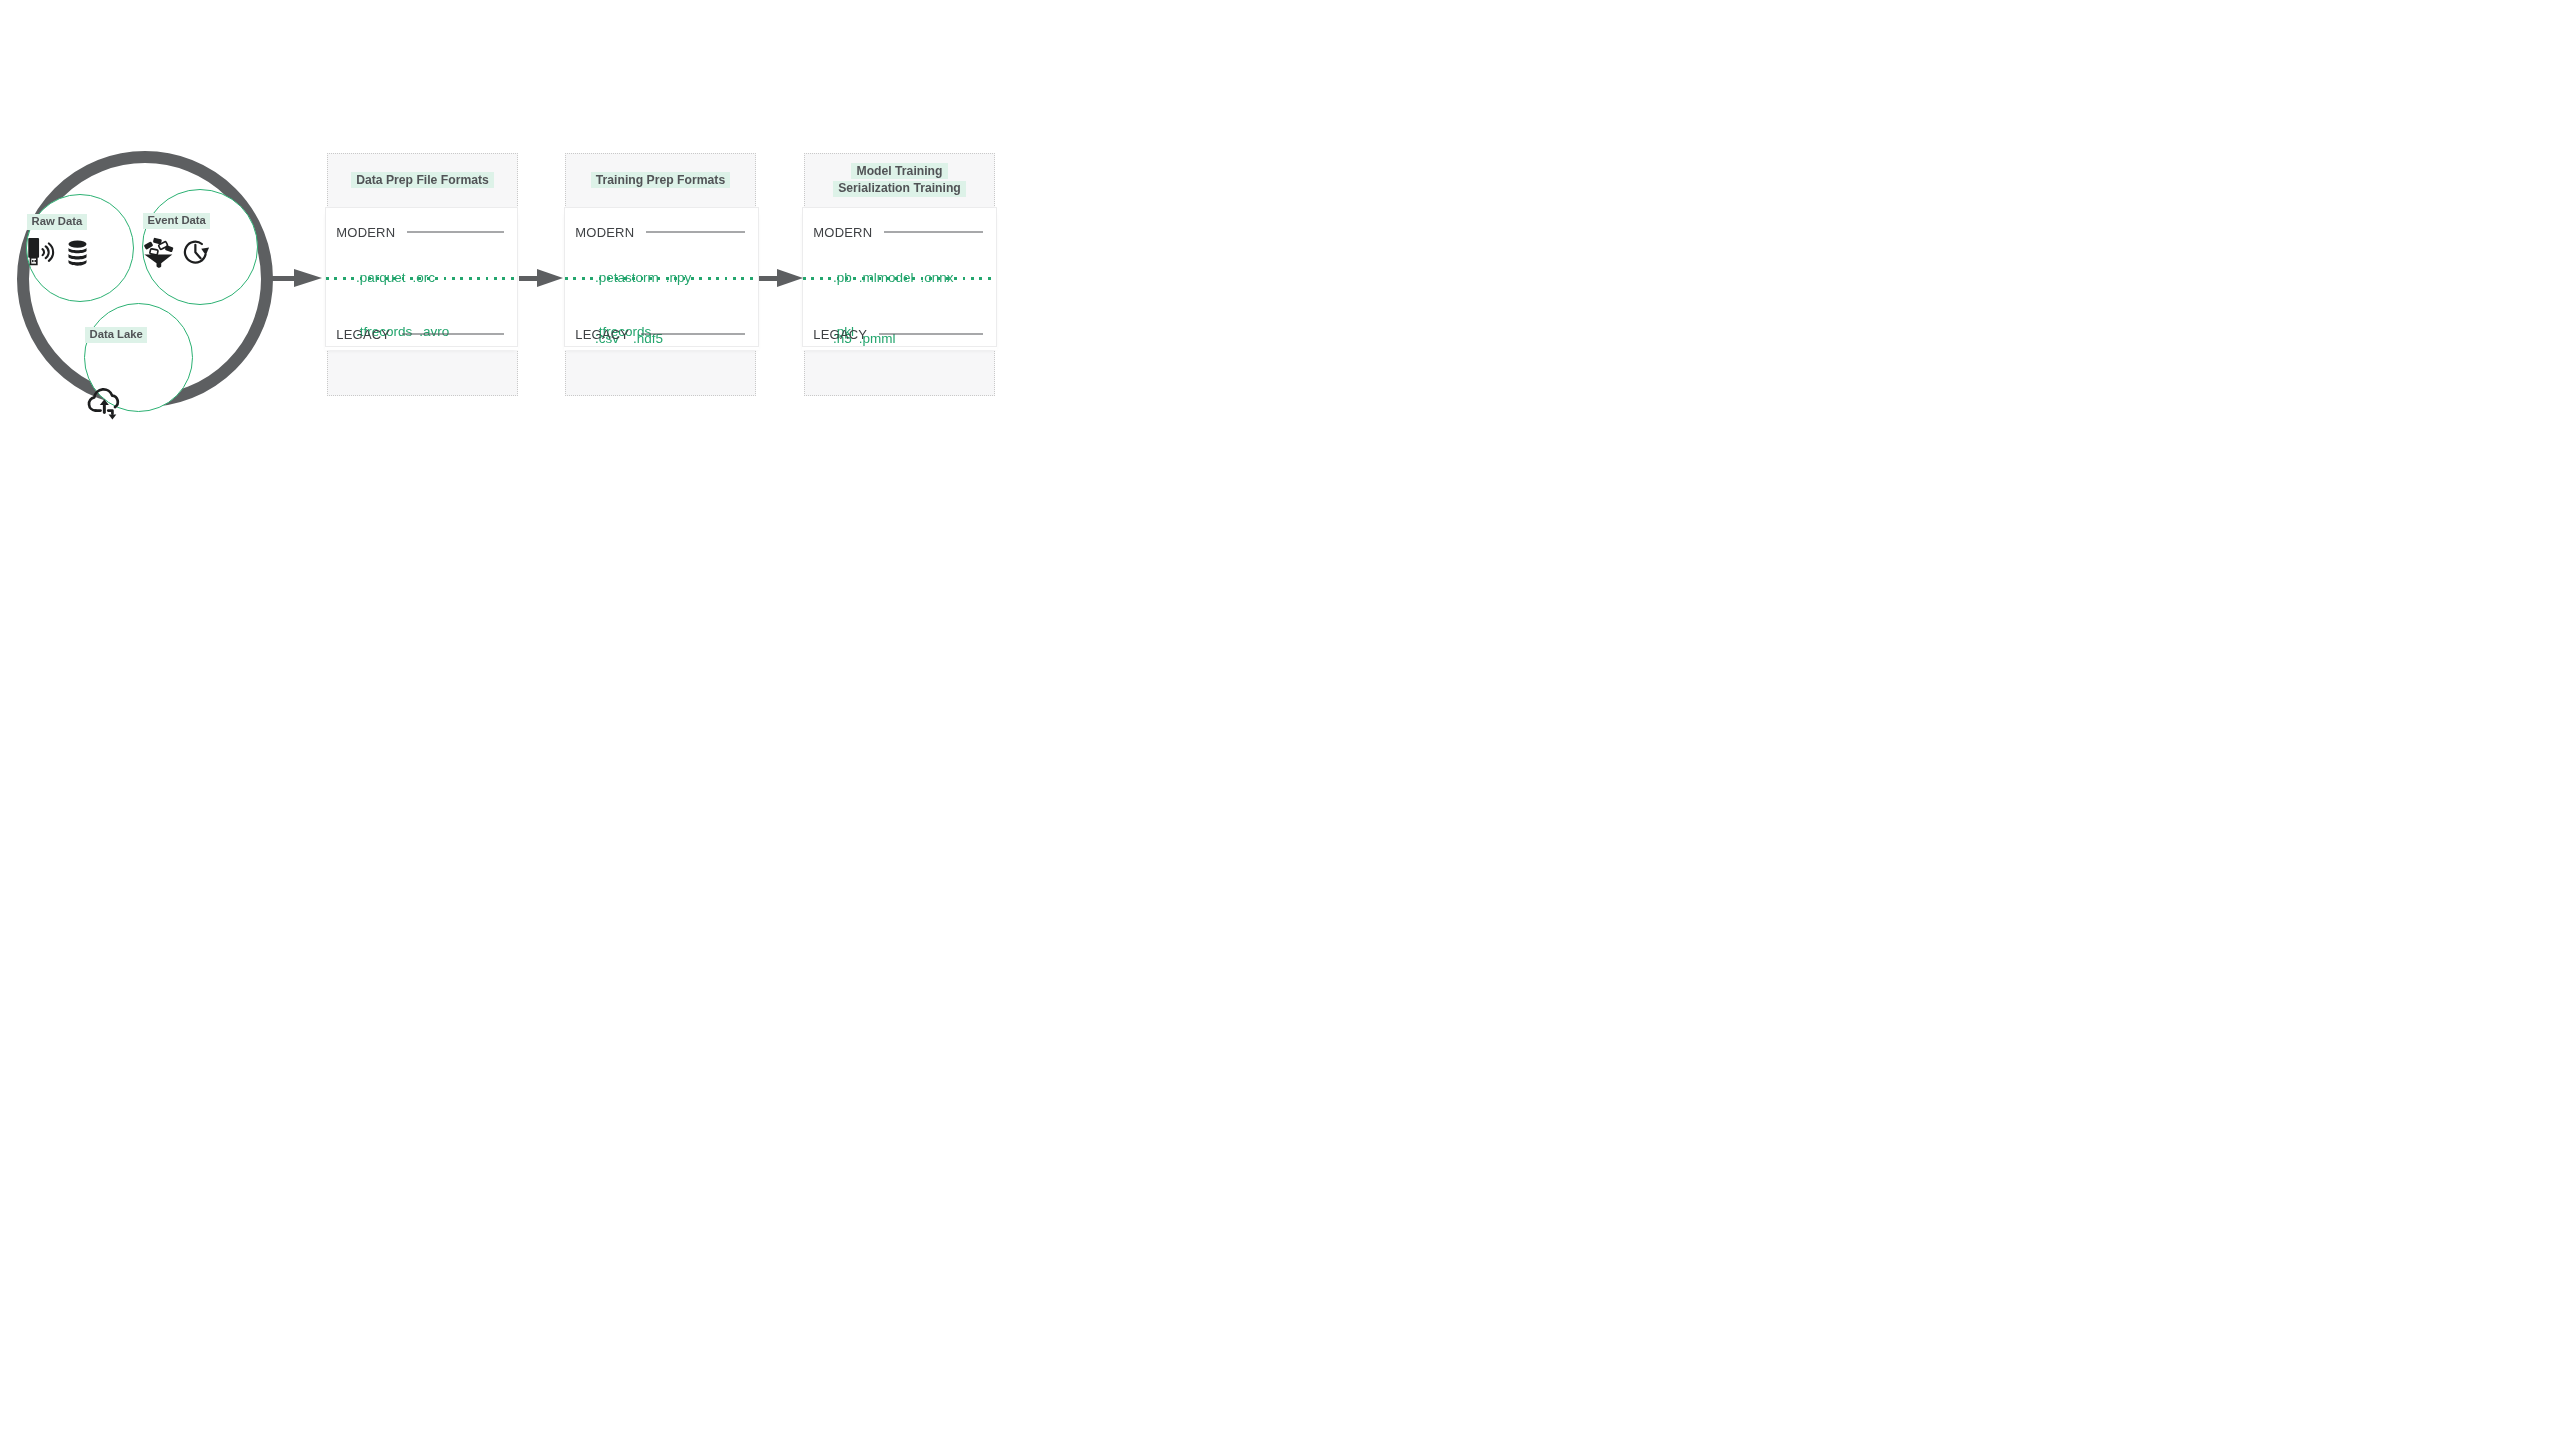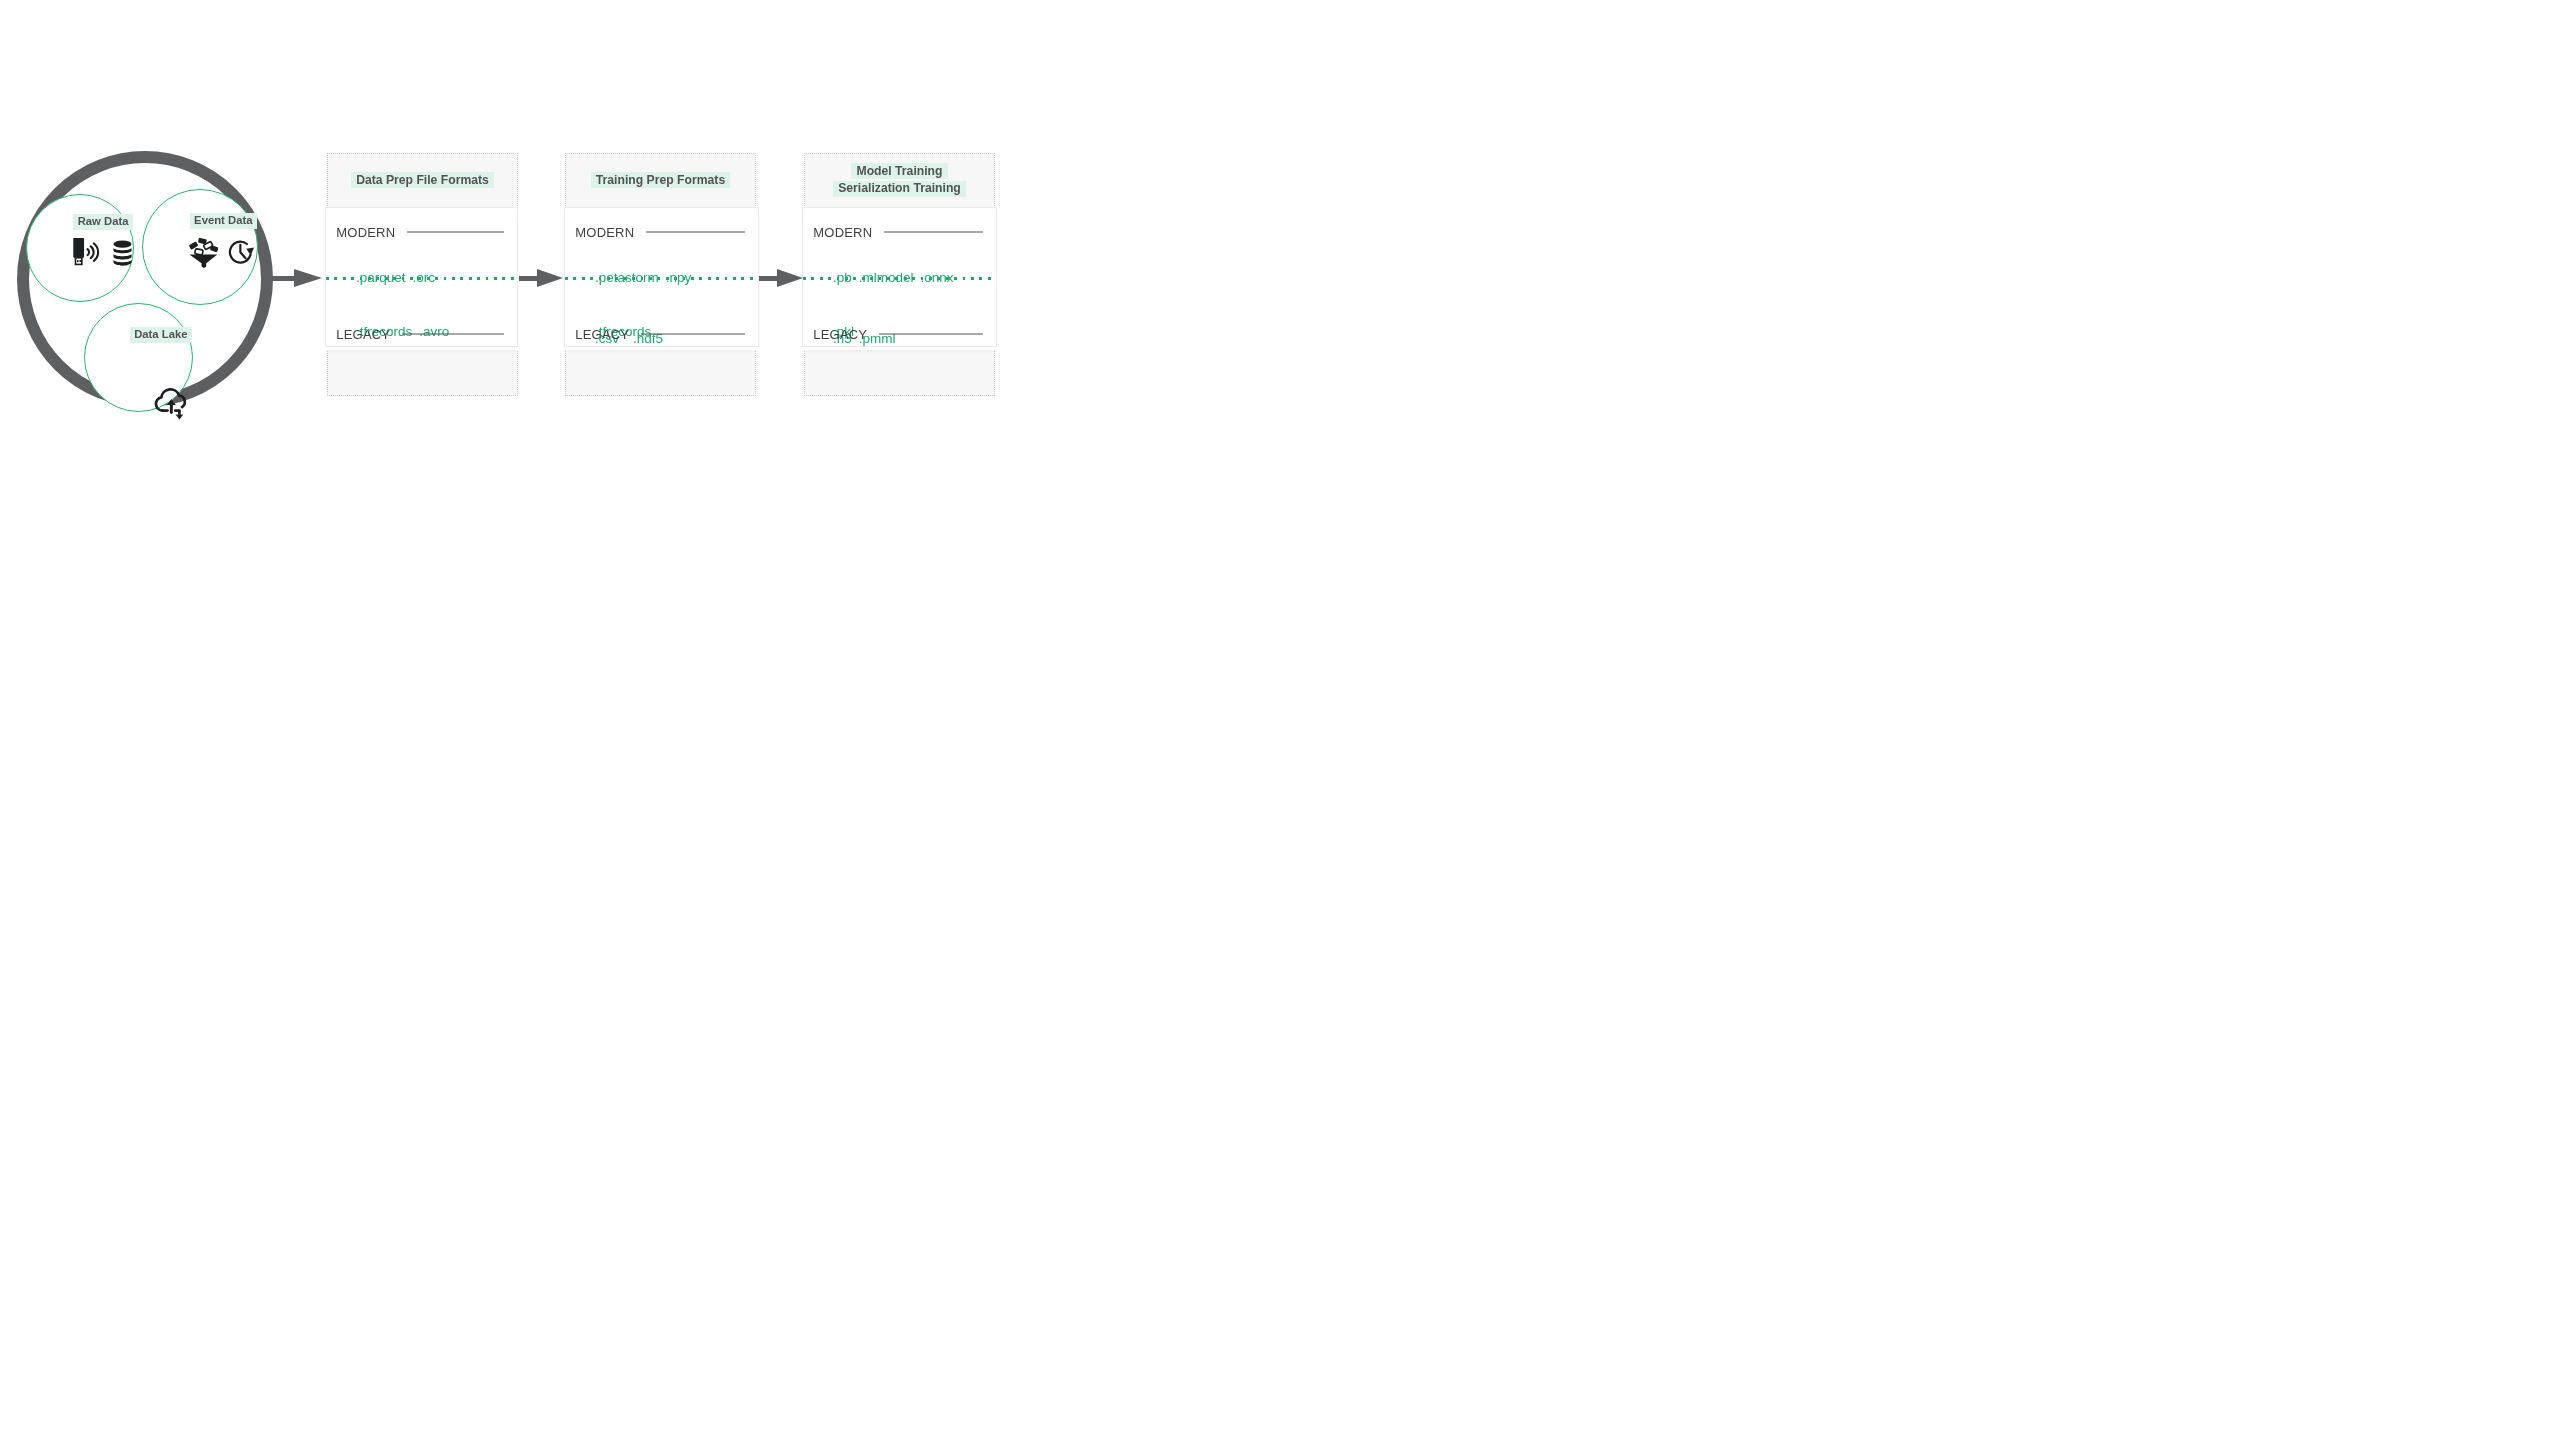--- a/index.html
+++ b/index.html
@@ -7,21 +7,21 @@
     position:relative;width:1030px;height:580px;background:#fff;overflow:hidden;
     font-family:"Liberation Sans","DejaVu Sans",sans-serif;
     --green-accent:#23a56d;--green-stroke:#2cb173;--mint:#ddf2e8;
     --gray-dark:#5d5f61;--title-text:#515356;--label-text:#3f4144;
     --box-bg:#f7f7f8;--box-dot:#c9c9c9;--icon:#1d1e1f;
   }
   
   .ring{position:absolute;left:17.4px;top:151px;width:256px;height:256px;box-sizing:border-box;
         border:12.2px solid var(--gray-dark);border-radius:50%;}
   .bubble{position:absolute;box-sizing:border-box;background:#fff;border:1.6px solid var(--green-stroke);
-          border-radius:50%;display:flex;flex-direction:column;align-items:flex-end;z-index:2;}
+          border-radius:50%;display:flex;flex-direction:column;align-items:flex-start;z-index:2;}
   .bubble-raw{left:26px;top:194px;width:108px;height:108px;}
   .bubble-event{left:142px;top:189px;width:116px;height:116px;}
   .bubble-lake{left:84px;top:303px;width:109px;height:109px;gap:32px;}
   .pill{background:var(--mint);color:var(--title-text);font-weight:bold;font-size:11.3px;
         padding:1.3px 4.5px;white-space:nowrap;line-height:13.5px;}
   .bubble-raw .pill{margin-top:18.7px;}
   .bubble-event .pill{margin-top:23px;}
   .bubble-lake .pill{margin-top:22.5px;}
   .icon-row{display:flex;align-items:center;gap:7px;margin-top:7px;}
   svg .st{stroke:var(--icon);fill:none;stroke-linecap:round;stroke-linejoin:round;}

